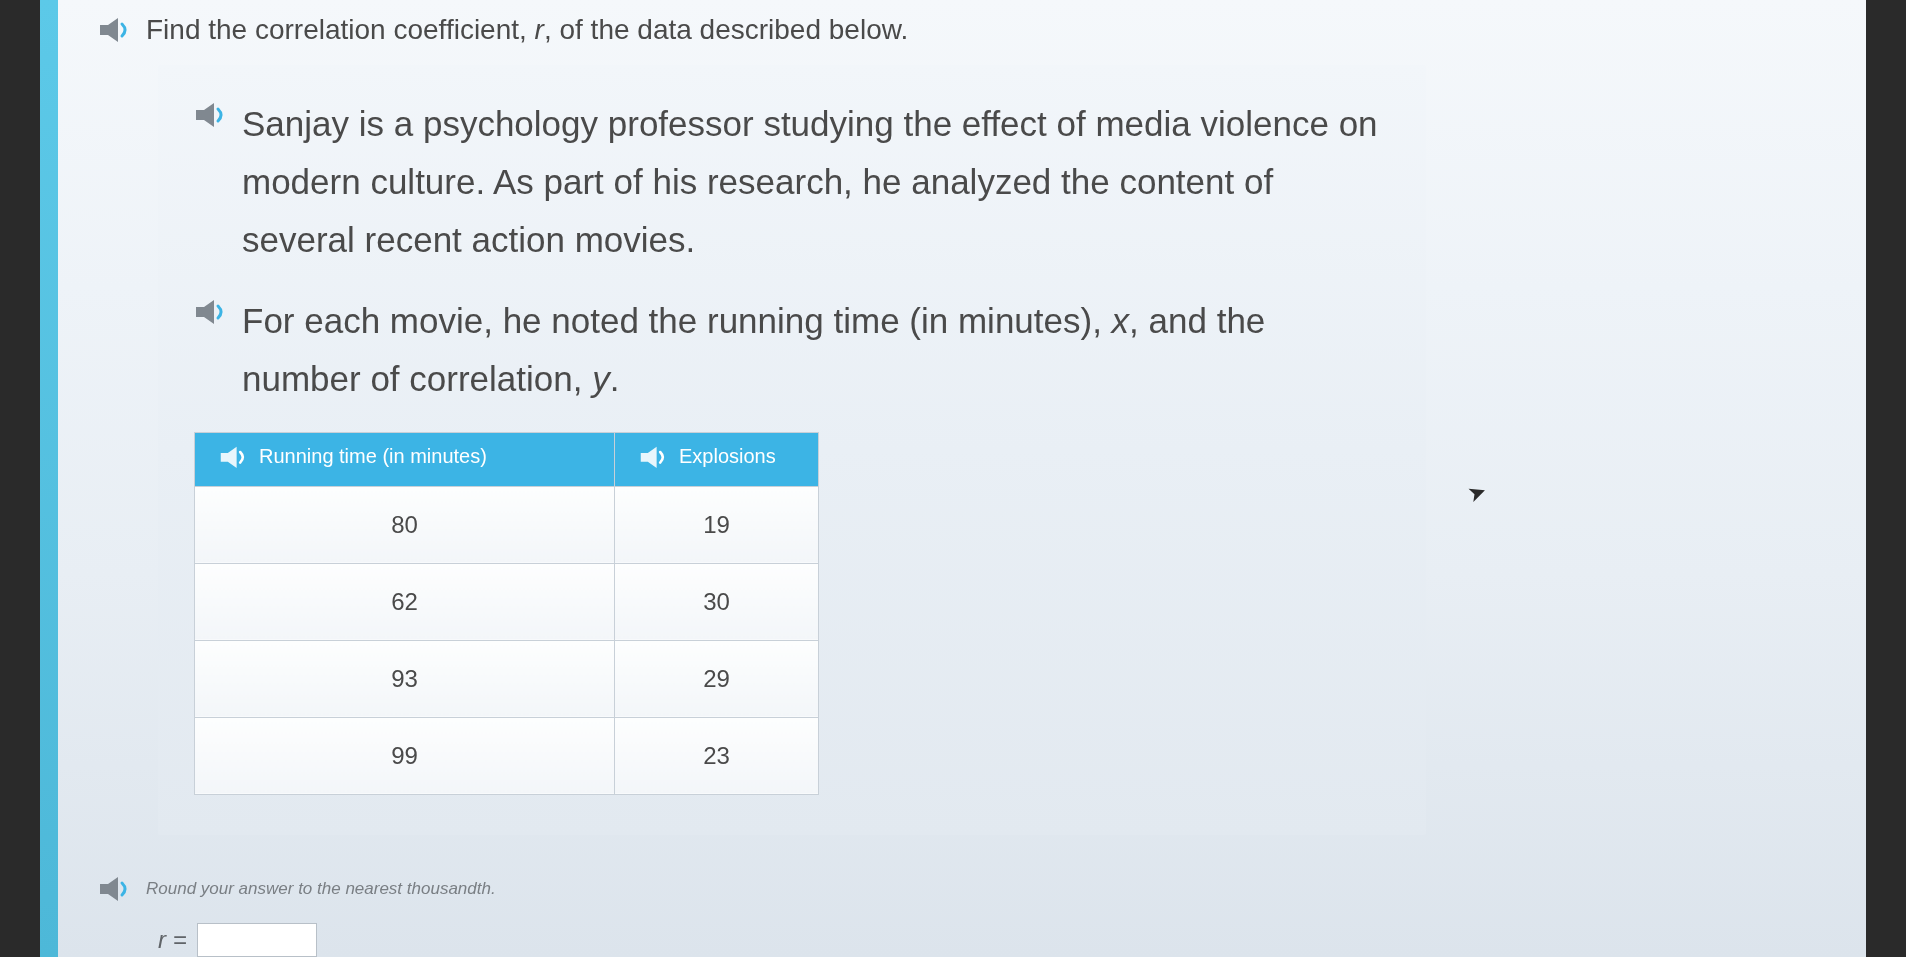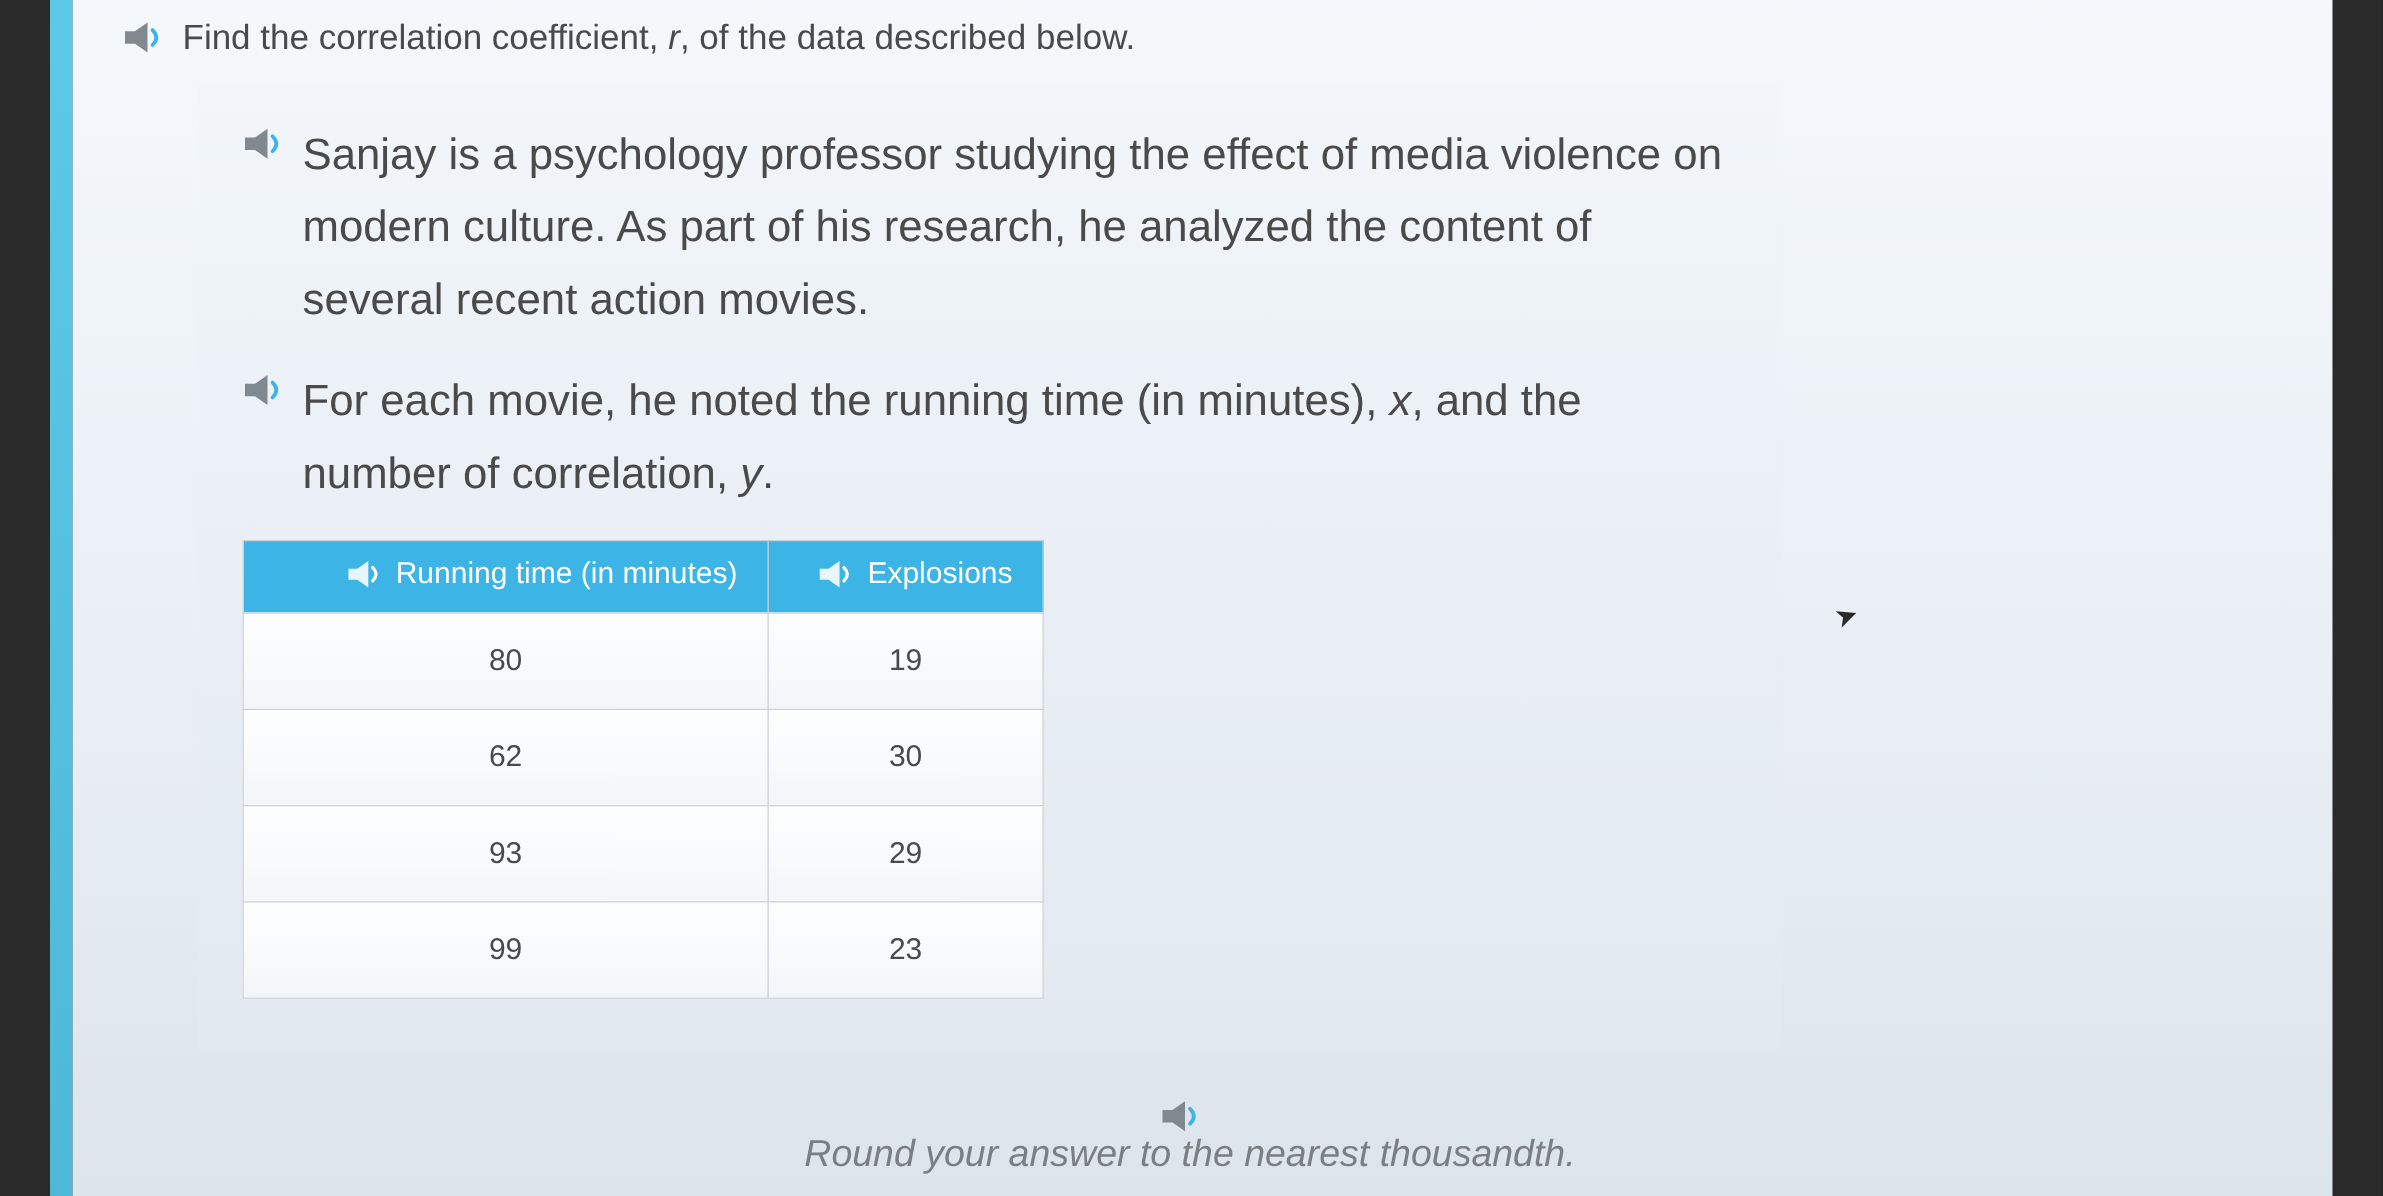--- a/index.html
+++ b/index.html
@@ -72,50 +72,49 @@
     .para-text .var { font-style: italic; }
     .data-table {
       border-collapse: collapse;
       margin-top: 8px;
       background: #fff;
     }
     .data-table th {
       background: #3cb4e5;
       color: #fff;
       font-weight: normal;
-      font-size: 24px;
+      font-size: 20px;
       padding: 12px 24px;
       border: 1px solid #c8d0d8;
-      text-align: right;
+      text-align: left;
     }
     .data-table th .th-inner {
       display: inline-flex;
       align-items: center;
       gap: 10px;
     }
     .data-table th .speaker-icon { width: 30px; height: 24px; margin-right: 0; }
     .data-table td {
       border: 1px solid #c8d0d8;
       padding: 24px 24px;
       font-size: 24px;
       color: #4a4a4a;
       text-align: center;
       background: linear-gradient(to bottom, #fdfefe, #f3f6f9);
     }
     .col-x { width: 420px; }
-    .col-y { width: 220px; }
+    .col-y { width: 204px; }
     .footer-instruction {
       display: flex;
       align-items: center;
-      font-size: 30px;
+      font-size: 17px;
       color: #7a7f84;
       font-style: italic;
       margin-left: 0;
       margin-bottom: 20px;
-      flex-direction: column;
     }
     .footer-instruction .speaker-icon { margin-right: 14px; }
     .answer-row {
       margin-left: 60px;
       font-size: 24px;
       color: #606468;
       font-style: italic;
       display: flex;
       align-items: center;
       gap: 10px;

